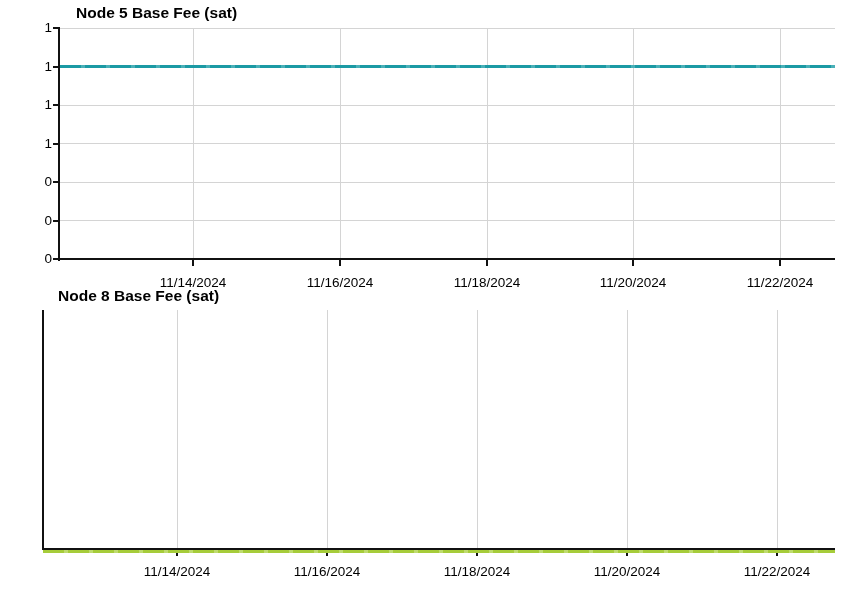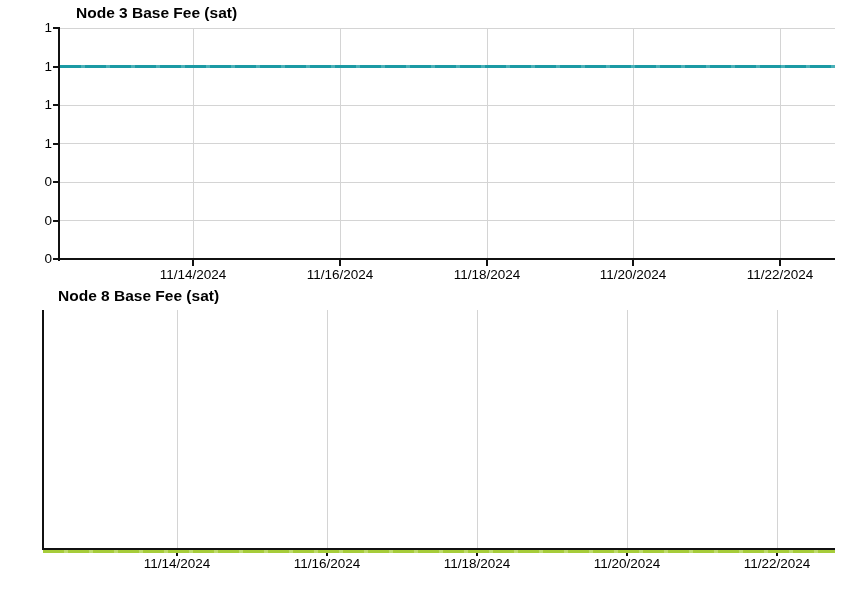--- a/index.html
+++ b/index.html
@@ -58,20 +58,21 @@
     color: #000;
   }
   .xlabel {
     position: absolute;
     width: 90px; height: 17px;
     line-height: 17px;
     text-align: center;
     font-size: 13.5px;
     color: #000;
     white-space: nowrap;
+    margin-top: 8px;
   }
   .series-line-1 {
     position: absolute;
     left: 60px; top: 65px;
     width: 775px; height: 3px;
     background: repeating-linear-gradient(90deg,
       #1b9aa4 0px, #1b9aa4 21px,
       #4ab0b8 21px, #4ab0b8 25px);
   }
   .series-line-2 {
@@ -82,21 +83,21 @@
       #a6cc3a 0px, #a6cc3a 21px,
       #bfdb6e 21px, #bfdb6e 25px);
   }
   .plot-area { position: absolute; background: transparent; }
 </style>
 </head>
 <body>
 
 <div class="stage">
 
-  <div class="chart-title" style="left:76px; top:4px;">Node 3 Base Fee (sat)</div>
+  <div class="chart-title" style="left:76px; top:4px;">Node 5 Base Fee (sat)</div>
 
   <div class="plot-area" style="left:60px; top:28px; width:773px; height:231px;"></div>
 
   <div class="hgrid" style="left:60px; top:28px;   width:775px;"></div>
   <div class="hgrid" style="left:60px; top:66px;   width:775px;"></div>
   <div class="hgrid" style="left:60px; top:105px;  width:775px;"></div>
   <div class="hgrid" style="left:60px; top:143px;  width:775px;"></div>
   <div class="hgrid" style="left:60px; top:182px;  width:775px;"></div>
   <div class="hgrid" style="left:60px; top:220px;  width:775px;"></div>
 

